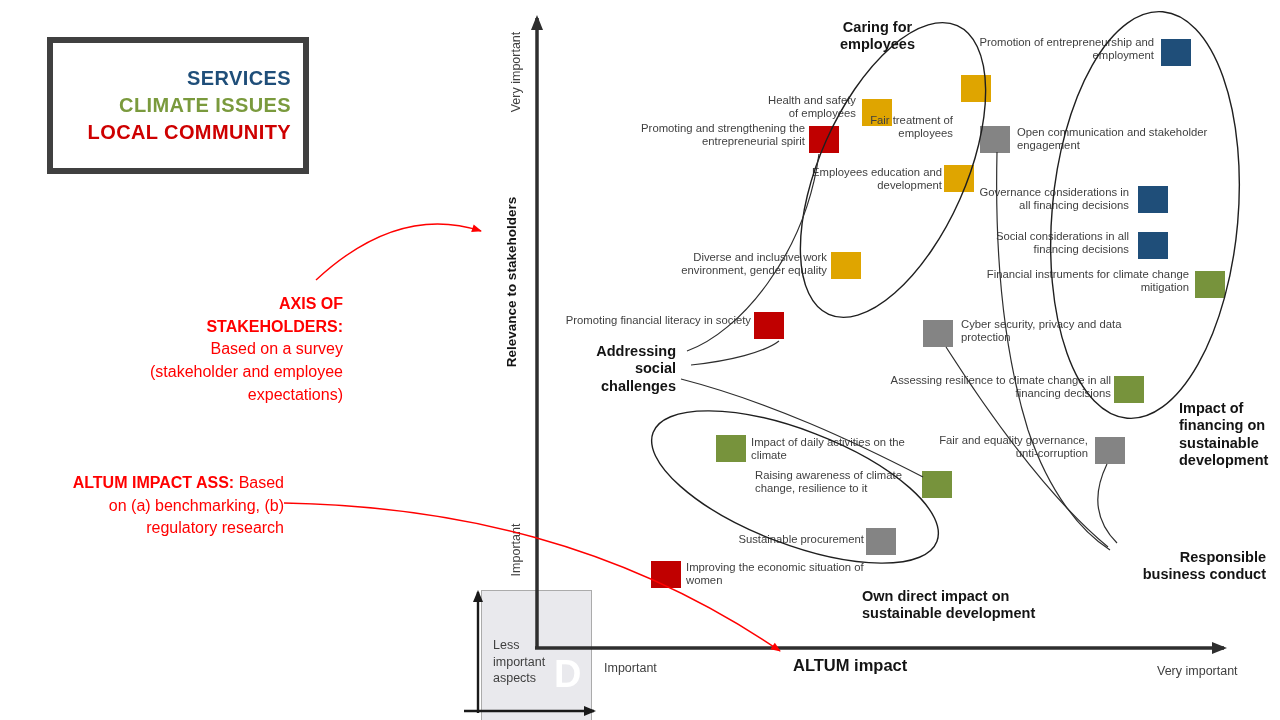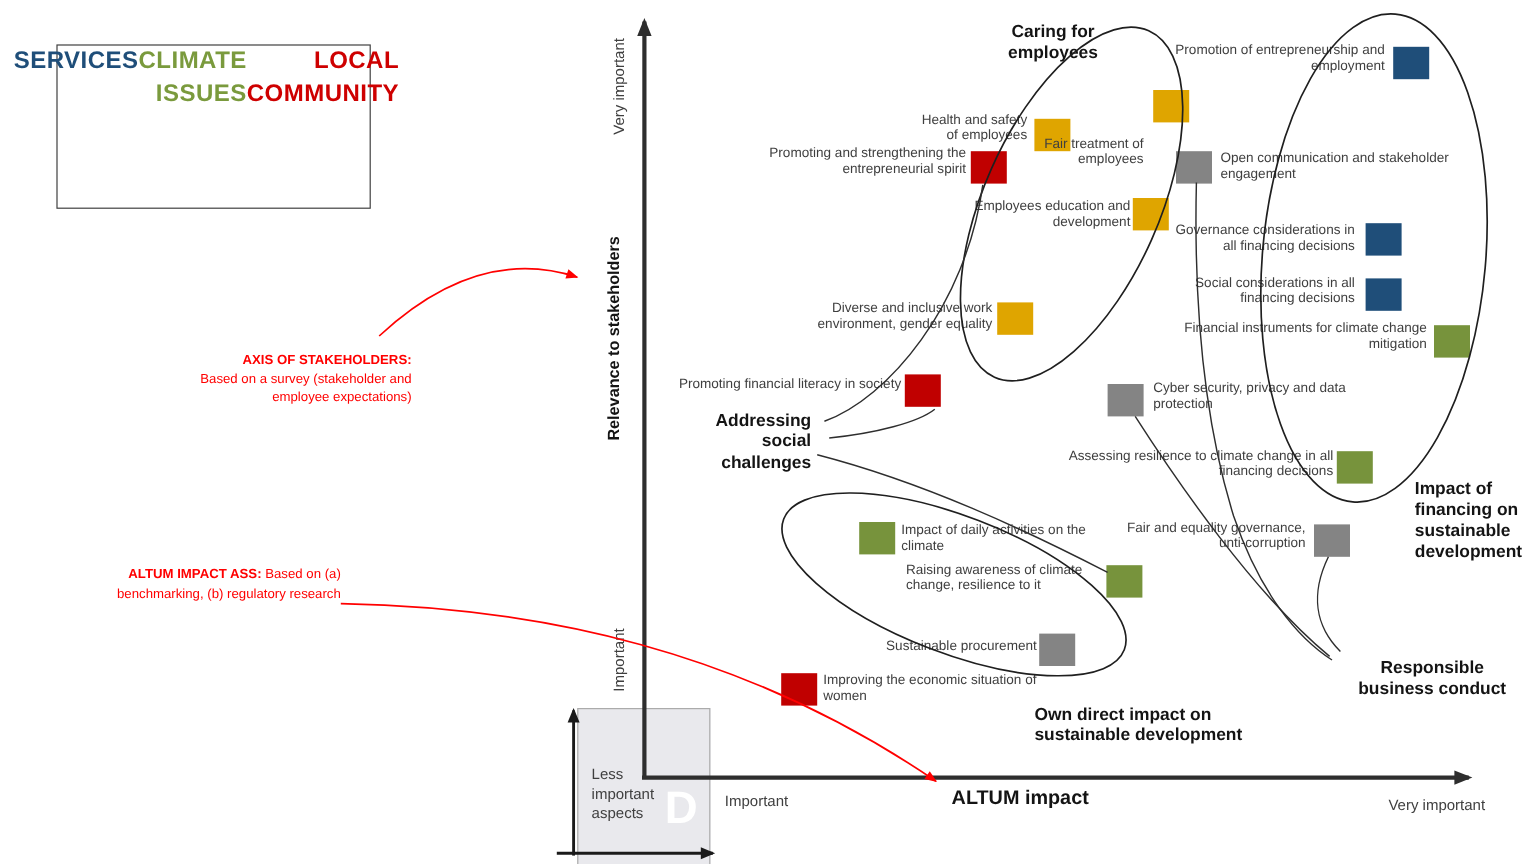--- a/index.html
+++ b/index.html
@@ -1,22 +1,22 @@
 <!DOCTYPE html>
 <html><head>
 <meta charset="utf-8">
 <style>
   html,body{margin:0;padding:0}
   body{width:1280px;height:720px;position:relative;background:#ffffff;
        font-family:"Liberation Sans",sans-serif;overflow:hidden}
 
   
   .legend-box{position:absolute;left:47px;top:37px;width:262px;height:137px;
-    background:#fff;border:1px solid #404040;box-sizing:border-box;
-    display:flex;flex-direction:row;justify-content:center;
+    background:#fff;border:6px solid #404040;box-sizing:border-box;
+    display:flex;flex-direction:column;justify-content:center;
     padding-right:12px;text-align:right;z-index:2}
   .legend-line{font-weight:bold;font-size:20px;line-height:27px;letter-spacing:.4px}
 
   
   .corner-box{position:absolute;left:481px;top:590px;width:111px;height:148px;
     background:#e9e9ed;border:1px solid #ababab;box-sizing:border-box;z-index:1}
   .corner-text{position:absolute;left:11px;top:46px;width:70px;
     font-size:12.5px;line-height:16.5px;color:#3f3f3f}
   .corner-letter{position:absolute;left:72px;top:62px;font-size:38px;font-weight:bold;color:#ffffff}
 
@@ -30,21 +30,21 @@
   
   .rot{position:absolute;transform:translate(-50%,-50%) rotate(-90deg);
     white-space:nowrap;color:#3f3f3f;font-size:12.5px;z-index:4}
   .rot.title{font-weight:bold;font-size:13.5px;color:#141414}
 
   
   .xlab{position:absolute;font-size:12.5px;color:#3f3f3f;z-index:4}
   .xlab.title{font-weight:bold;font-size:16.5px;color:#141414}
 
   
-  .annotation{position:absolute;color:#ff0000;font-size:11px;line-height:1.42;z-index:6}
+  .annotation{position:absolute;color:#ff0000;font-size:16px;line-height:1.42;z-index:6}
   .ann-head{font-weight:bold}
 
   svg.overlay{position:absolute;left:0;top:0;z-index:5;pointer-events:none}
 </style>
 </head>
 <body>
 
 <div class="legend-box" id="legend-box">
     <div class="legend-line" style="color: rgb(31, 78, 121);">SERVICES</div>
     <div class="legend-line" style="color: rgb(122, 154, 61);">CLIMATE ISSUES</div>
@@ -106,21 +106,21 @@
     <div class="sq" style="left: 922px; top: 471px; background: rgb(119, 147, 60);"></div>
     <div class="plabel" style="left: 755px; top: 469px; width: 186px; text-align: left;">Raising awareness of climate change, resilience to it</div>
     <div class="sq" style="left: 866px; top: 528px; background: rgb(132, 132, 132);"></div>
     <div class="plabel" style="left: 712px; top: 533px; width: 152px; text-align: right;">Sustainable procurement</div>
     <div class="sq" style="left: 651px; top: 561px; background: rgb(192, 0, 0);"></div>
     <div class="plabel" style="left: 686px; top: 561px; width: 196px; text-align: left;">Improving the economic situation of women</div>
     <div class="group-label" style="left: 830px; top: 19px; width: 95px; text-align: center;">Caring for employees</div>
     <div class="group-label" style="left: 575px; top: 343px; width: 101px; text-align: right;">Addressing social challenges</div>
     <div class="group-label" style="left: 1179px; top: 400px; width: 112px; text-align: left;">Impact of financing on sustainable development</div>
     <div class="group-label" style="left: 862px; top: 588px; width: 182px; text-align: left;">Own direct impact on sustainable development</div>
-    <div class="group-label" style="left: 1121px; top: 549px; width: 145px; text-align: center;">Responsible business conduct</div>
+    <div class="group-label" style="left: 1121px; top: 549px; width: 145px; text-align: right;">Responsible business conduct</div>
   </div>
 
 <svg class="overlay" width="1280" height="720" viewBox="0 0 1280 720">
   <defs>
     <marker id="mAxis" markerUnits="userSpaceOnUse" markerWidth="18" markerHeight="16" refX="13" refY="7" orient="auto">
       <path d="M1,1 L16,7 L1,13 Z" fill="#2e2e2e"></path>
     </marker>
     <marker id="mSmall" markerUnits="userSpaceOnUse" markerWidth="15" markerHeight="13" refX="11" refY="6" orient="auto">
       <path d="M1,1 L13,6 L1,11 Z" fill="#1a1a1a"></path>
     </marker>

